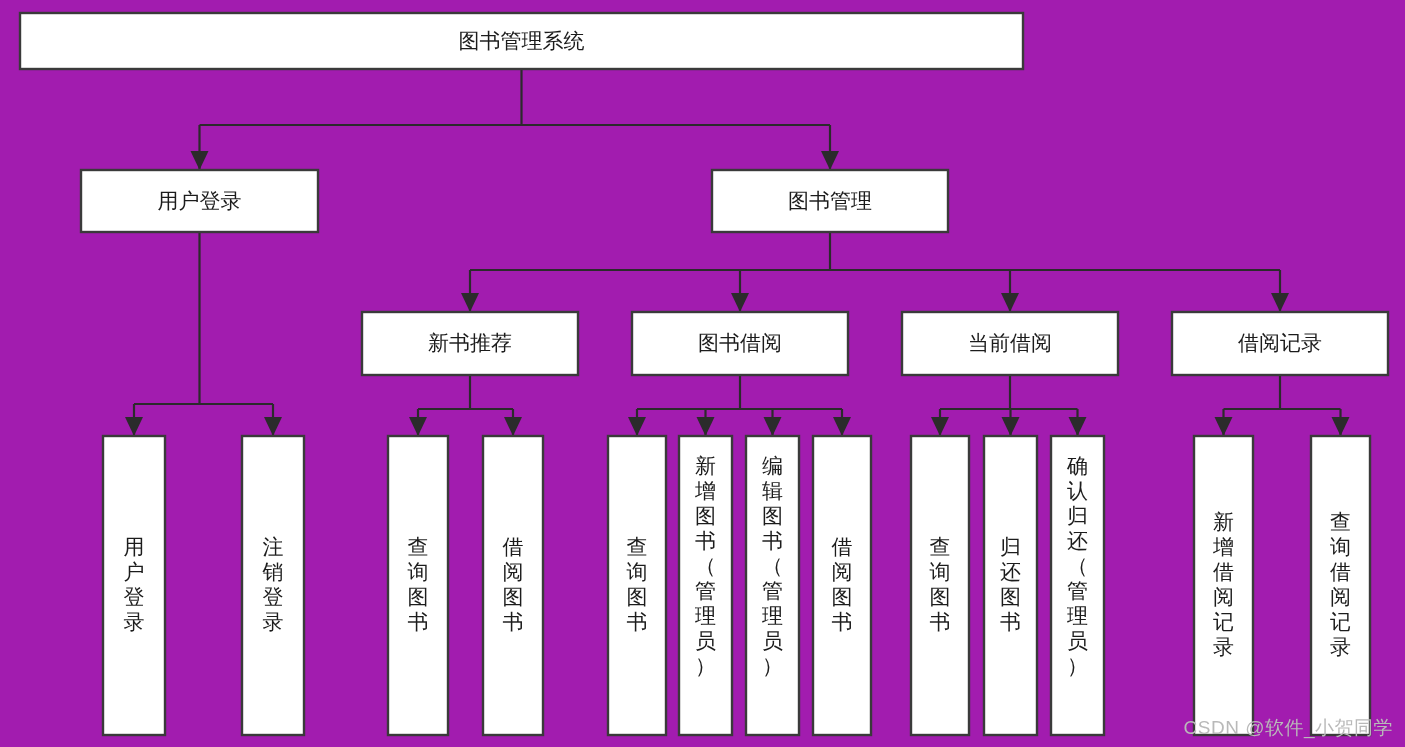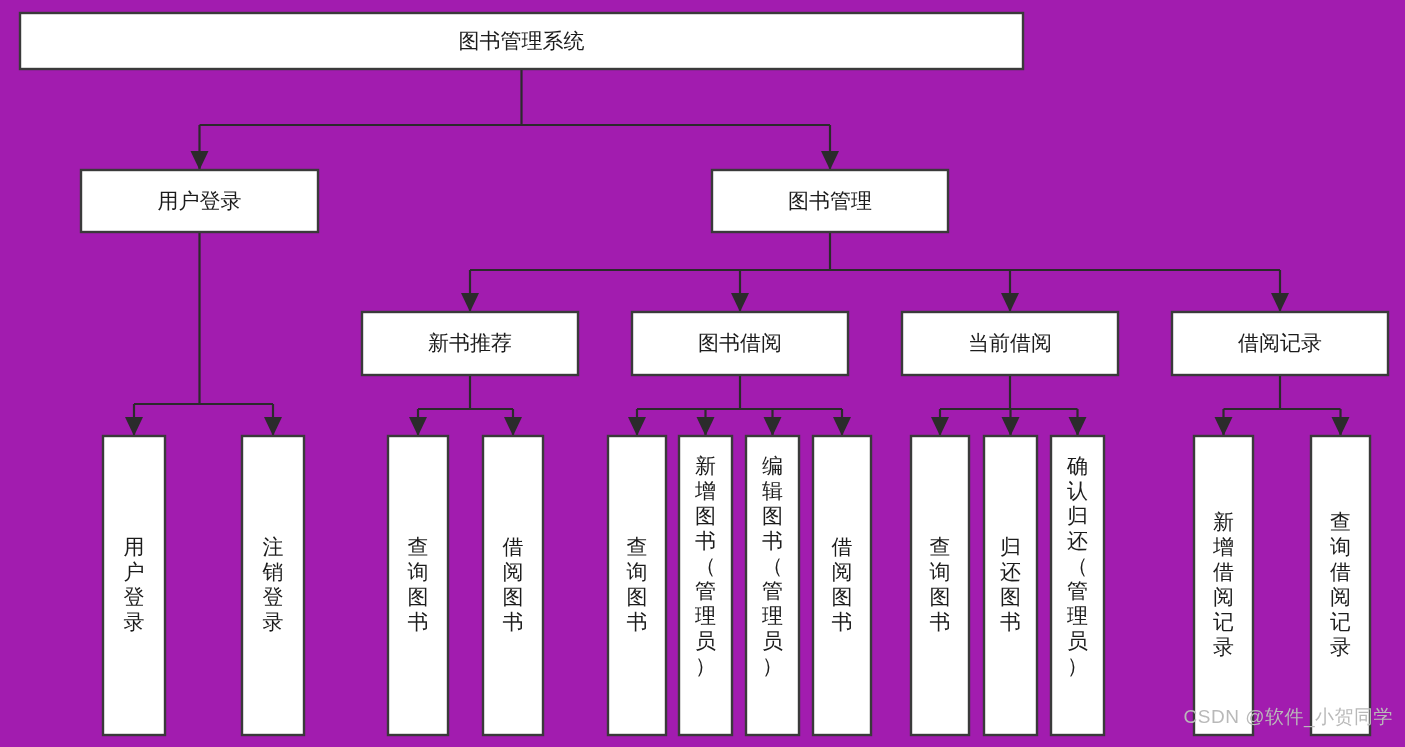--- a/index.html
+++ b/index.html
@@ -53,21 +53,21 @@
     font-family: "Liberation Sans", "DejaVu Sans", sans-serif;
     font-size: 21px;
     fill: #1c1c1c;
     text-anchor: middle;
     dominant-baseline: middle;
     white-space: pre;
   }
   .watermark {
     position: absolute;
     right: 12px;
-    bottom: 17px;
+    bottom: 6px;
     font-family: "Liberation Sans", "DejaVu Sans", sans-serif;
     font-size: 19px;
     color: #b9b9b9;
     letter-spacing: 0.5px;
     user-select: none;
     pointer-events: none;
     text-align: right;
   }
 </style>
 </head>

